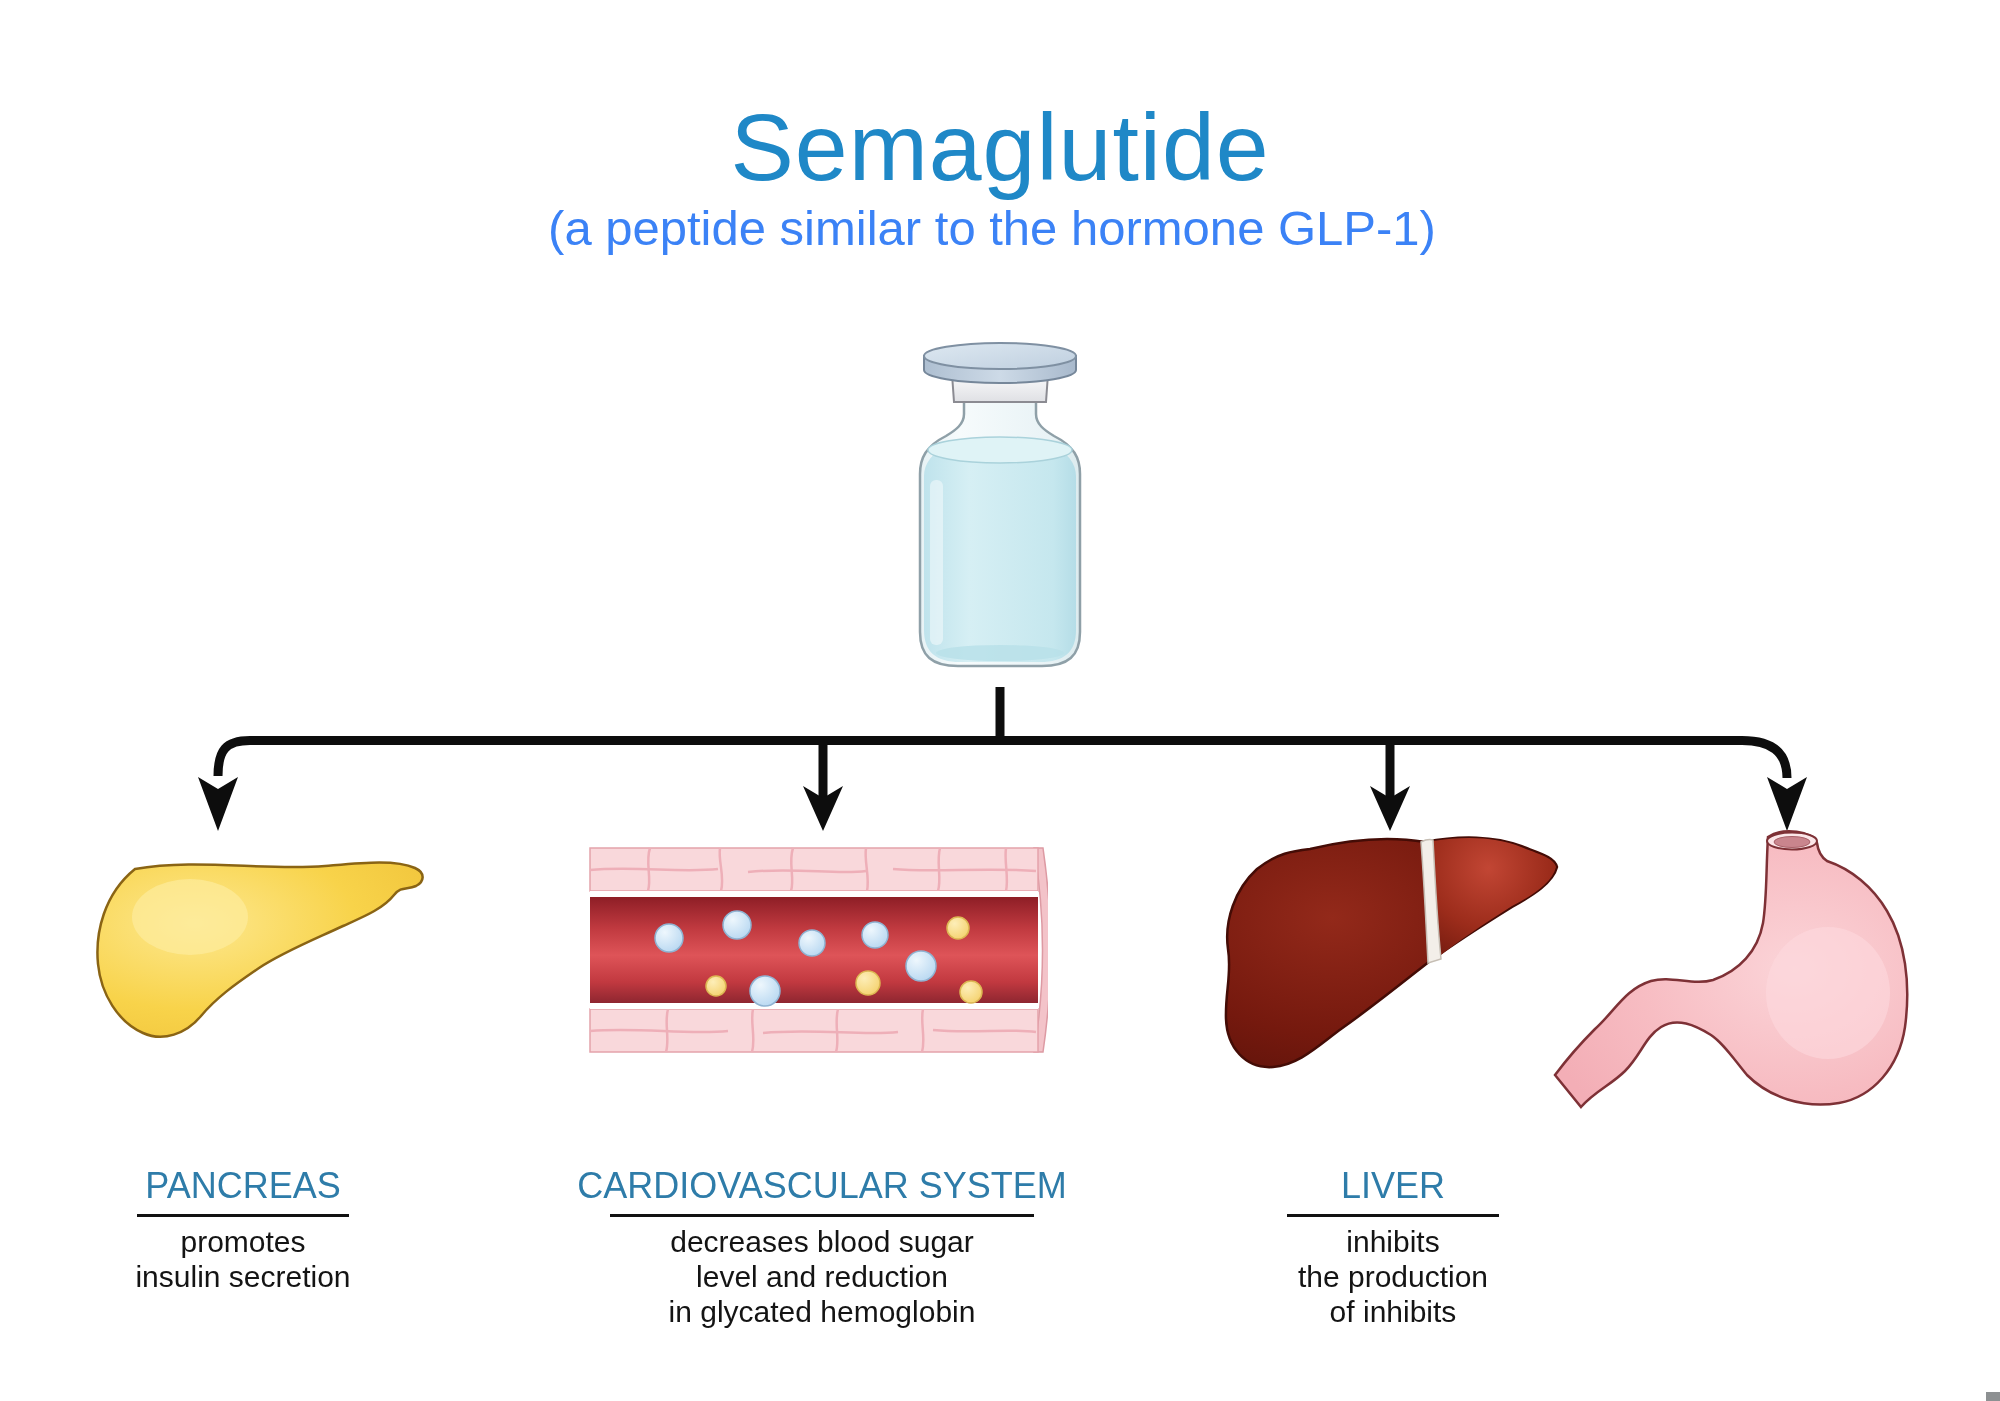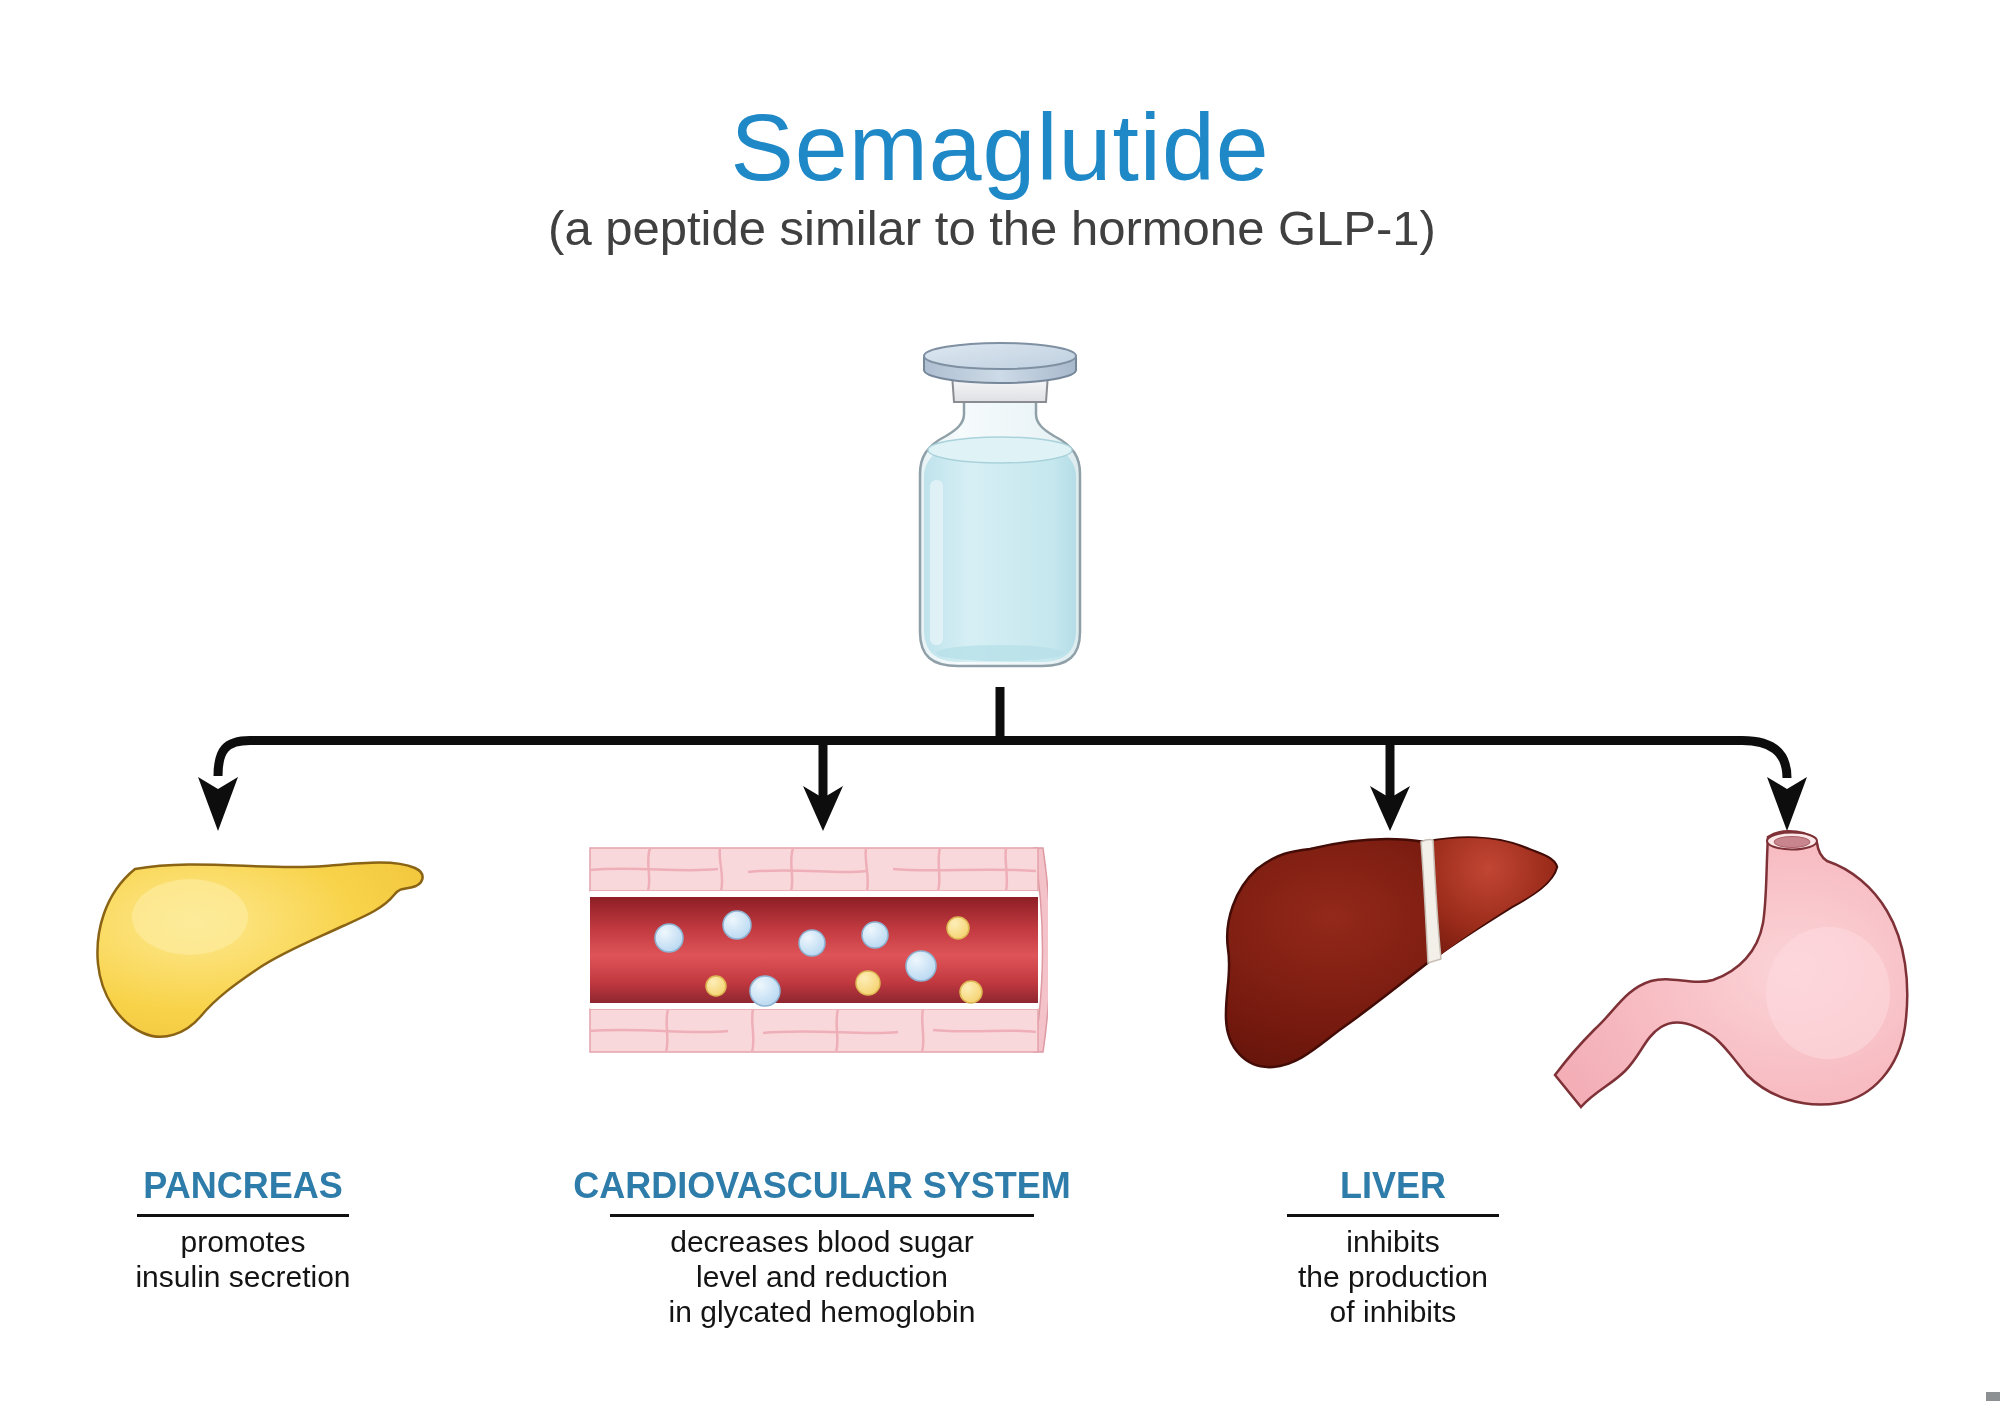--- a/index.html
+++ b/index.html
@@ -7,27 +7,27 @@
   .canvas{
     position:relative;width:2000px;height:1401px;background:#ffffff;overflow:hidden;
   }
   .abs{position:absolute;}
   .page-title{
     left:0;right:0;top:55px;text-align:center;
     font-size:95px;font-weight:400;letter-spacing:1px;color:#1f88c7;margin-top:38px;
   }
   .page-subtitle{
     left:0;right:16px;top:200px;text-align:center;
-    font-size:49px;font-weight:400;color:#404040;
+    font-size:49px;font-weight:400;color:#3b82f6;
   }
   .label-block{
     display:flex;flex-direction:column;align-items:center;top:1164px;
   }
   .label-heading{
-    font-size:36px;color:#2e7ca9;line-height:44px;white-space:nowrap;font-weight:bold;
+    font-size:36px;color:#2e7ca9;line-height:44px;white-space:nowrap;
   }
   .label-underline{
     height:3px;background:#111111;margin:6px 0 7px 0;
   }
   .label-desc{
     font-size:30px;line-height:35px;color:#141414;text-align:center;white-space:nowrap;
   }
   .corner-chip{background:#8d9092;}
 </style>
 </head>

